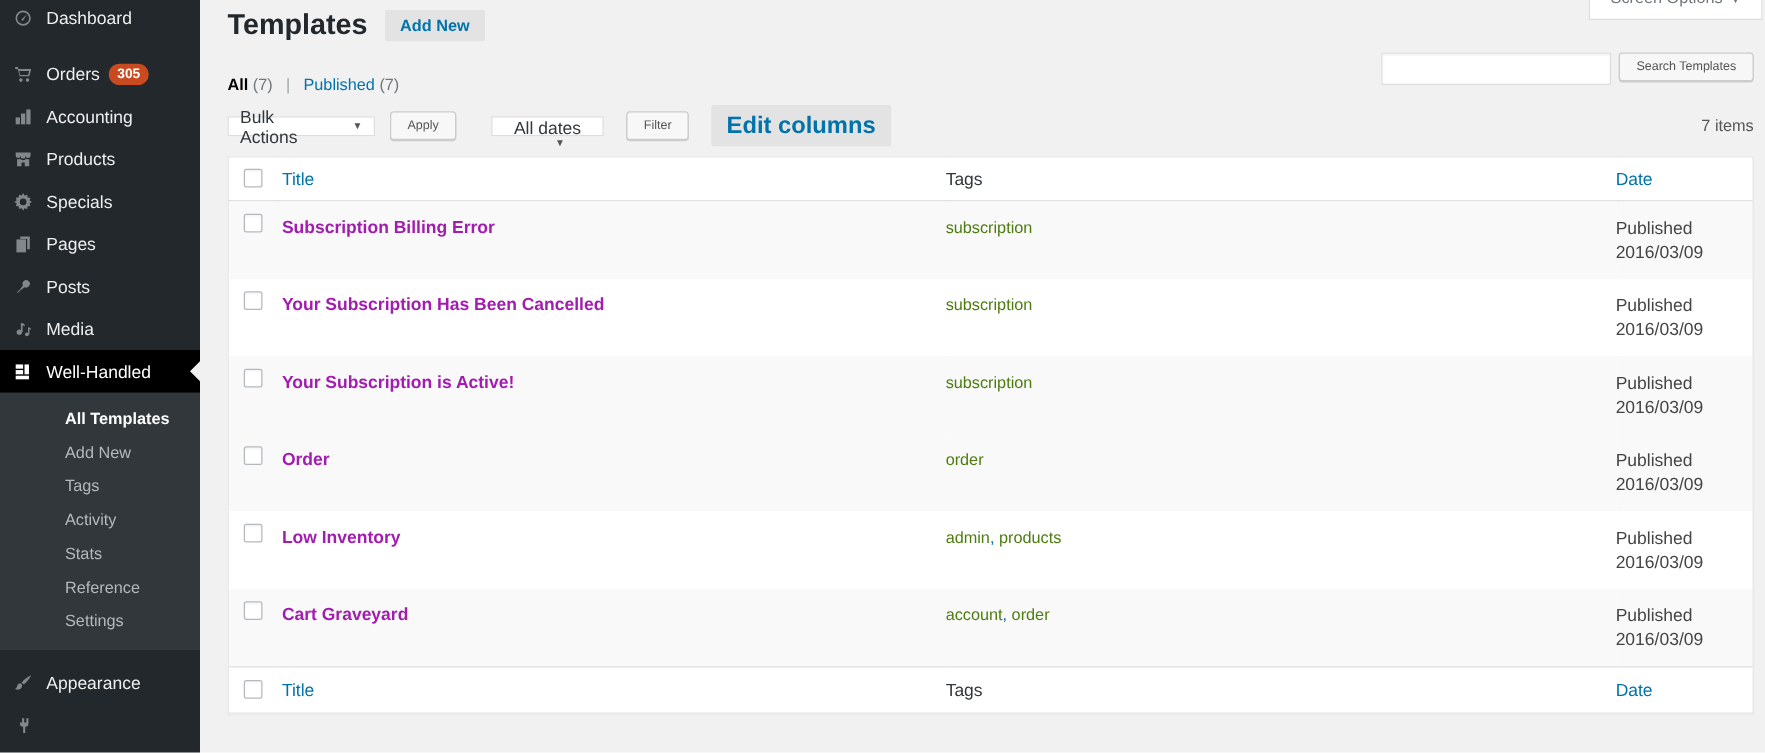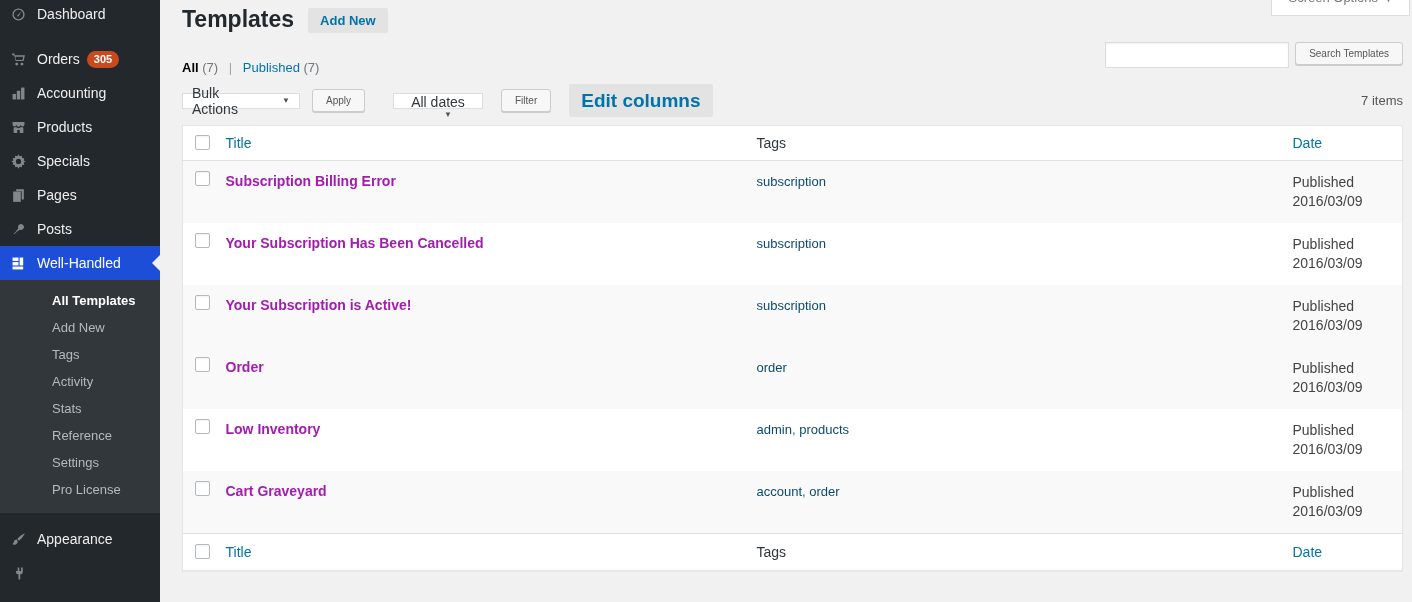--- a/index.html
+++ b/index.html
@@ -11,21 +11,21 @@
   }
   
   .sidebar{position:absolute;left:0;top:0;bottom:0;width:160px;background:#23282d;z-index:2;}
   .menu{margin-top:-3px;}
   .menu-item{position:relative;display:flex;align-items:center;height:34px;padding-left:8px;
     color:#eee;font-size:14px;cursor:pointer;}
   .menu-item .mi-icon{width:20px;height:20px;display:inline-flex;align-items:center;justify-content:center;
     color:#82878c;flex:0 0 20px;}
   .menu-item .mi-icon svg{width:17px;height:17px;fill:currentColor;}
   .menu-item .mi-label{margin-left:9px;white-space:nowrap;}
-  .menu-item.active{background:#1d4ed8;color:#fff;}
+  .menu-item.active{background:#000000;color:#fff;}
   .menu-item.active .mi-icon{color:#fff;}
   .menu-item.active::after{
     content:"";position:absolute;right:0;top:50%;margin-top:-8px;
     border:8px solid transparent;border-right-color:#f1f1f1;
   }
   .badge{background:#ca4a1f;color:#fff;font-size:11px;font-weight:700;line-height:1;
     padding:3px 7px;border-radius:10px;margin-left:7px;}
   .menu-sep{height:11px;}
   .menu-sep2{height:9px;}
   .submenu{background:#32373c;padding:7px 16px 10px;}
@@ -70,21 +70,21 @@
   .col-tags{width:536px;}
   .col-date{width:110px;}
   .list-table th.cb-cell,.list-table td.cb-cell{padding:10px 0 0 12px;}
   .list-table thead th.cb-cell{padding-top:9px;}
   .list-table td{padding:12px 10px 12px 0;height:59px;font-size:14px;color:#444;}
   .list-table td.title-cell,.list-table th.title-head{padding-left:7px;}
   a.sort-link{color:#0073aa;text-decoration:none;}
   .th-plain{color:#32373c;}
   tr.alt{background:#f9f9f9;}
   a.row-title{color:#a21caf;font-weight:700;text-decoration:none;font-size:14px;}
-  a.tag-link{color:#0c4a6e;text-decoration:none;font-size:13px;}
+  a.tag-link{color:#4d7c0f;text-decoration:none;font-size:13px;}
   .tag-comma{color:#0073aa;font-size:13px;}
   .date-cell{font-size:13px;color:#555;line-height:19px;}
   input.cb{appearance:none;-webkit-appearance:none;width:15px;height:15px;border:1px solid #b4b9be;
     border-radius:2px;background:#fff;margin:0;cursor:pointer;box-shadow:inset 0 1px 2px rgba(0,0,0,.06);}
 </style>
 </head>
 <body>
 
 <div class="sidebar">
   <div class="menu">
@@ -149,41 +149,53 @@
         <span class="mi-icon">
           <svg viewBox="0 0 20 20">
             <g transform="rotate(45 10 10)">
               <circle cx="10" cy="5.9" r="3.4"></circle>
               <path d="M8.7 8.7h2.6l-.8 4.5h-1z"></path>
               <rect x="9.55" y="12.8" width="0.9" height="4.8"></rect>
             </g>
           </svg>
         </span>
         <span class="mi-label">Posts</span>
+      </div>
+      <div class="menu-item">
+        <span class="mi-icon">
+          <svg viewBox="0 0 20 20">
+            <circle cx="6.4" cy="12.6" r="2.5"></circle>
+            <rect x="7.9" y="4.3" width="1.6" height="8.3"></rect>
+            <path d="M7.9 4.3c2.6-.4 3.7.7 3.8 2.7-1-.8-2.3-.9-3.8-.6z"></path>
+            <circle cx="13.6" cy="14.7" r="1.8"></circle>
+            <rect x="14.6" y="8.4" width="1.3" height="6.3"></rect>
+            <path d="M14.6 8.4c1.9-.3 2.7.5 2.8 2-.8-.6-1.7-.7-2.8-.5z"></path>
+          </svg>
+        </span>
+        <span class="mi-label">Media</span>
       </div>
       <div class="menu-item active">
         <span class="mi-icon">
           <svg viewBox="0 0 20 20">
             <rect x="3" y="3" width="7" height="4"></rect>
             <rect x="3" y="8.3" width="7" height="4"></rect>
             <rect x="11.3" y="3" width="4.2" height="9.3"></rect>
             <rect x="3" y="13.6" width="12.5" height="3.4"></rect>
           </svg>
         </span>
         <span class="mi-label">Well-Handled</span>
       </div>
       <div class="submenu">
         <div class="submenu-item active">All Templates</div>
         <div class="submenu-item">Add New</div>
         <div class="submenu-item">Tags</div>
         <div class="submenu-item">Activity</div>
         <div class="submenu-item">Stats</div>
         <div class="submenu-item">Reference</div>
         <div class="submenu-item">Settings</div>
-        <div class="submenu-item">Pro License</div>
       </div>
       <div class="menu-sep2"></div>
       <div class="menu-item">
         <span class="mi-icon">
           <svg viewBox="0 0 20 20">
             <path d="M17.6 2.6c-2.9 1-6.9 4.1-9 6.7l2.1 2.1c2.7-2.2 5.8-6.1 6.9-8.8zM8 10.1c-1.7-.2-3.4 1-3.6 2.7-.1 1.2-.7 1.9-1.9 2.4 1.2 1 3 1.3 4.3.6 1.6-.8 2.5-2.3 2.2-3.7z"></path>
           </svg>
         </span>
         <span class="mi-label">Appearance</span>
       </div>

